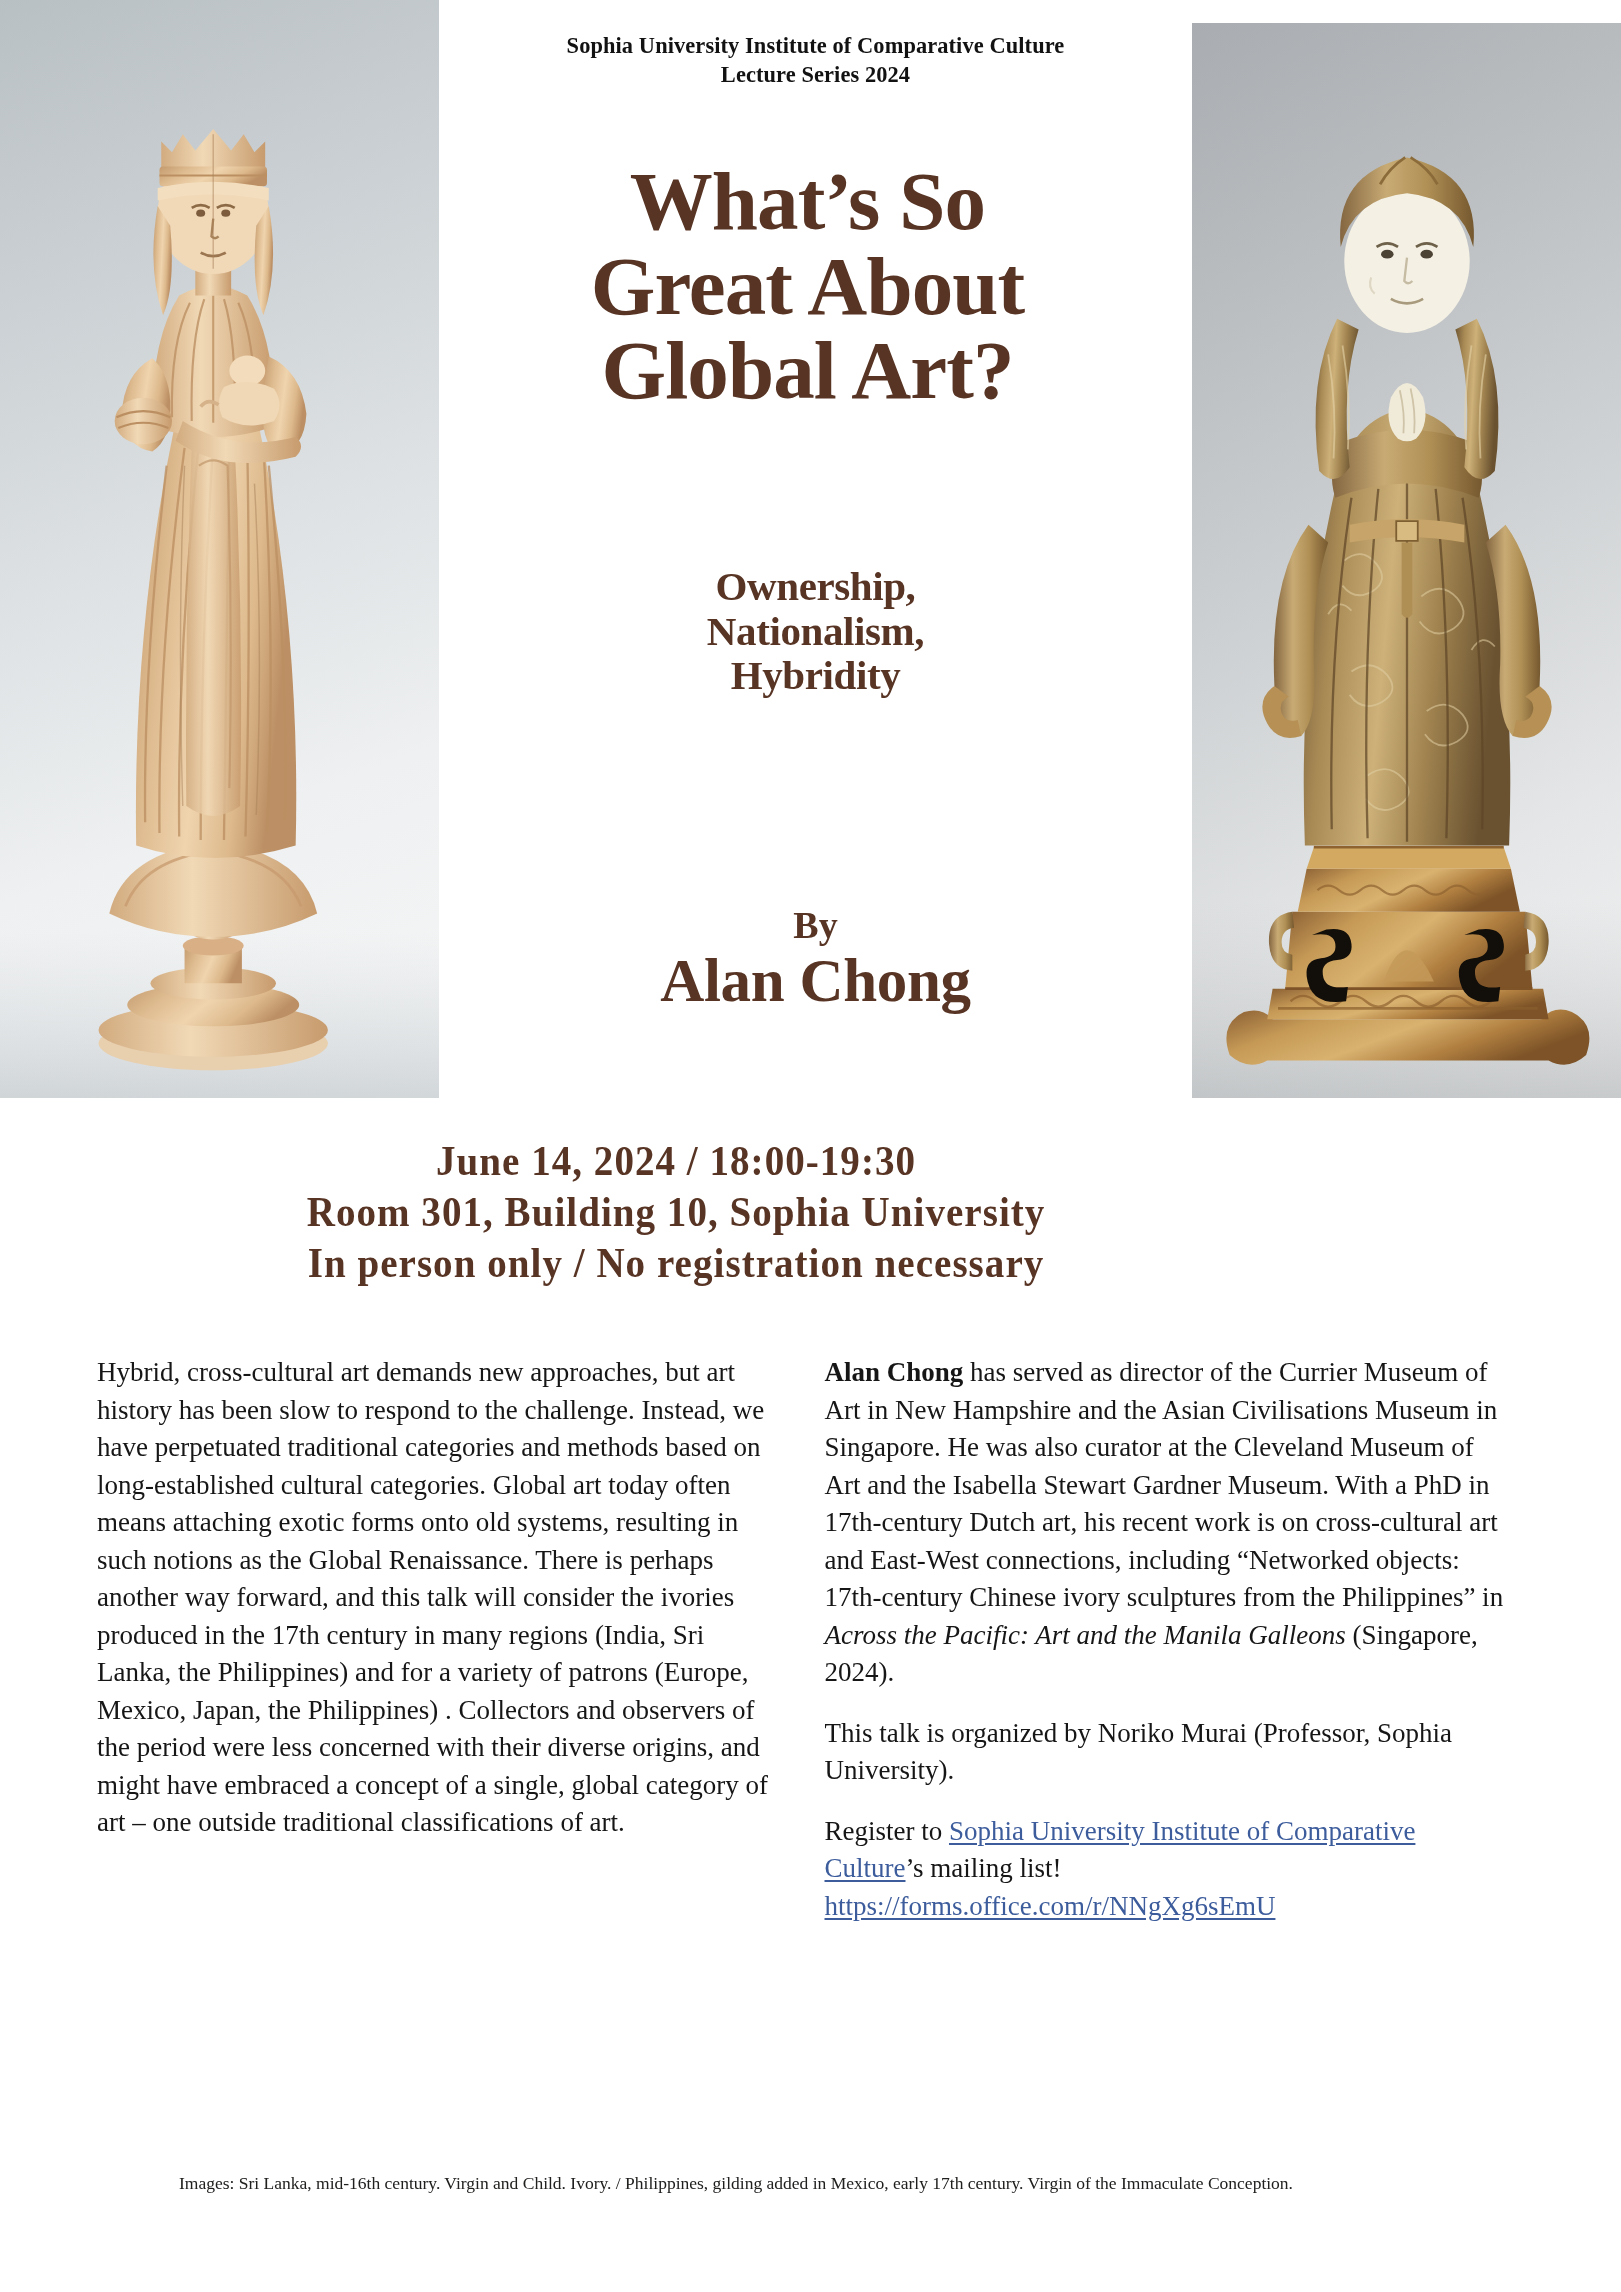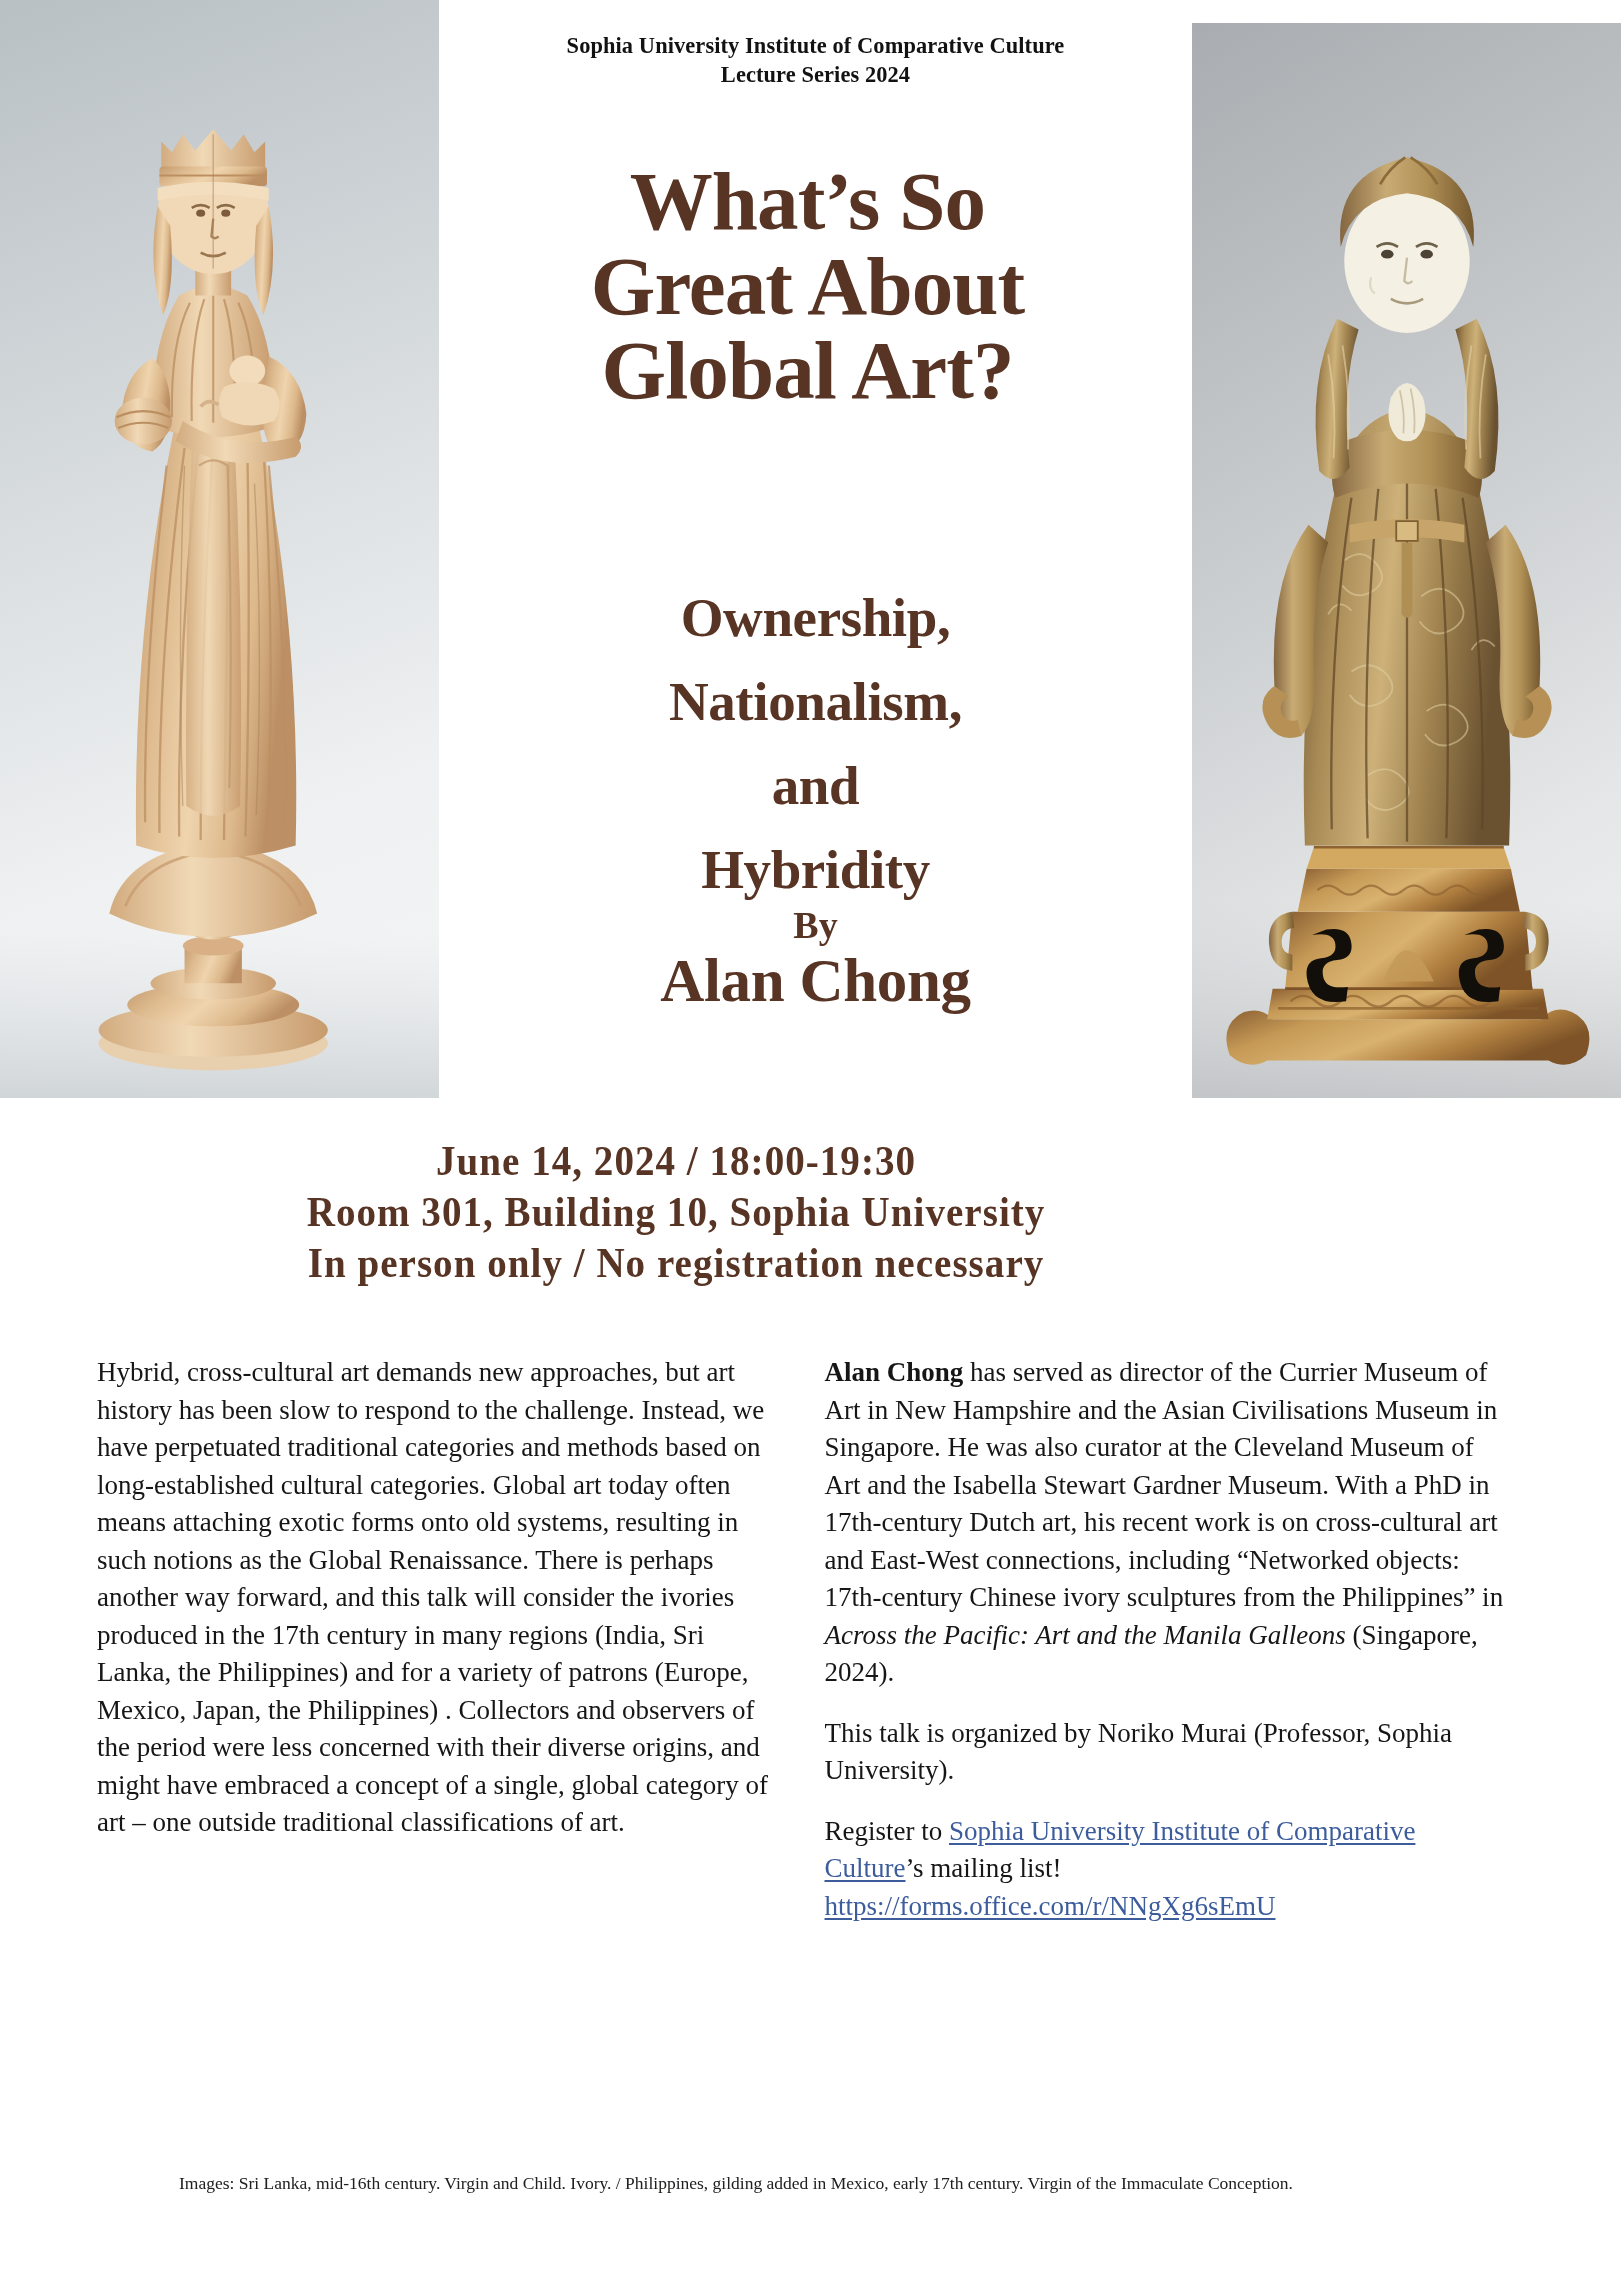--- a/index.html
+++ b/index.html
@@ -70,25 +70,24 @@
   #subtitle-block {
     position: absolute;
     left: 444px; top: 564px;
     width: 743px;
     text-align: center;
     color: #573424;
   }
   #subtitle-block .sline {
     font-family: "Liberation Serif", "DejaVu Serif", serif;
     font-weight: 700;
-    font-size: 55px;
+    font-size: 41px;
     line-height: 1.09;
     letter-spacing: -0.4px;
     white-space: nowrap;
-    margin-top: 24px;
   }
 
   
   #author-block {
     position: absolute;
     left: 444px; top: 905px;
     width: 743px;
     text-align: center;
     color: #573424;
   }
@@ -400,21 +399,20 @@
 
 <div id="title-block">
   <div class="tline">What’s So</div>
   <div class="tline">Great About</div>
   <div class="tline">Global Art?</div>
 </div>
 
 <div id="subtitle-block">
   <div class="sline">Ownership,</div>
   <div class="sline">Nationalism,</div>
-  <div class="sline">and</div>
   <div class="sline">Hybridity</div>
 </div>
 
 <div id="author-block">
   <div class="by">By</div>
   <div class="name">Alan Chong</div>
 </div>
 
 <div id="details-block">
   <div class="dline">June 14, 2024 / 18:00-19:30</div>

